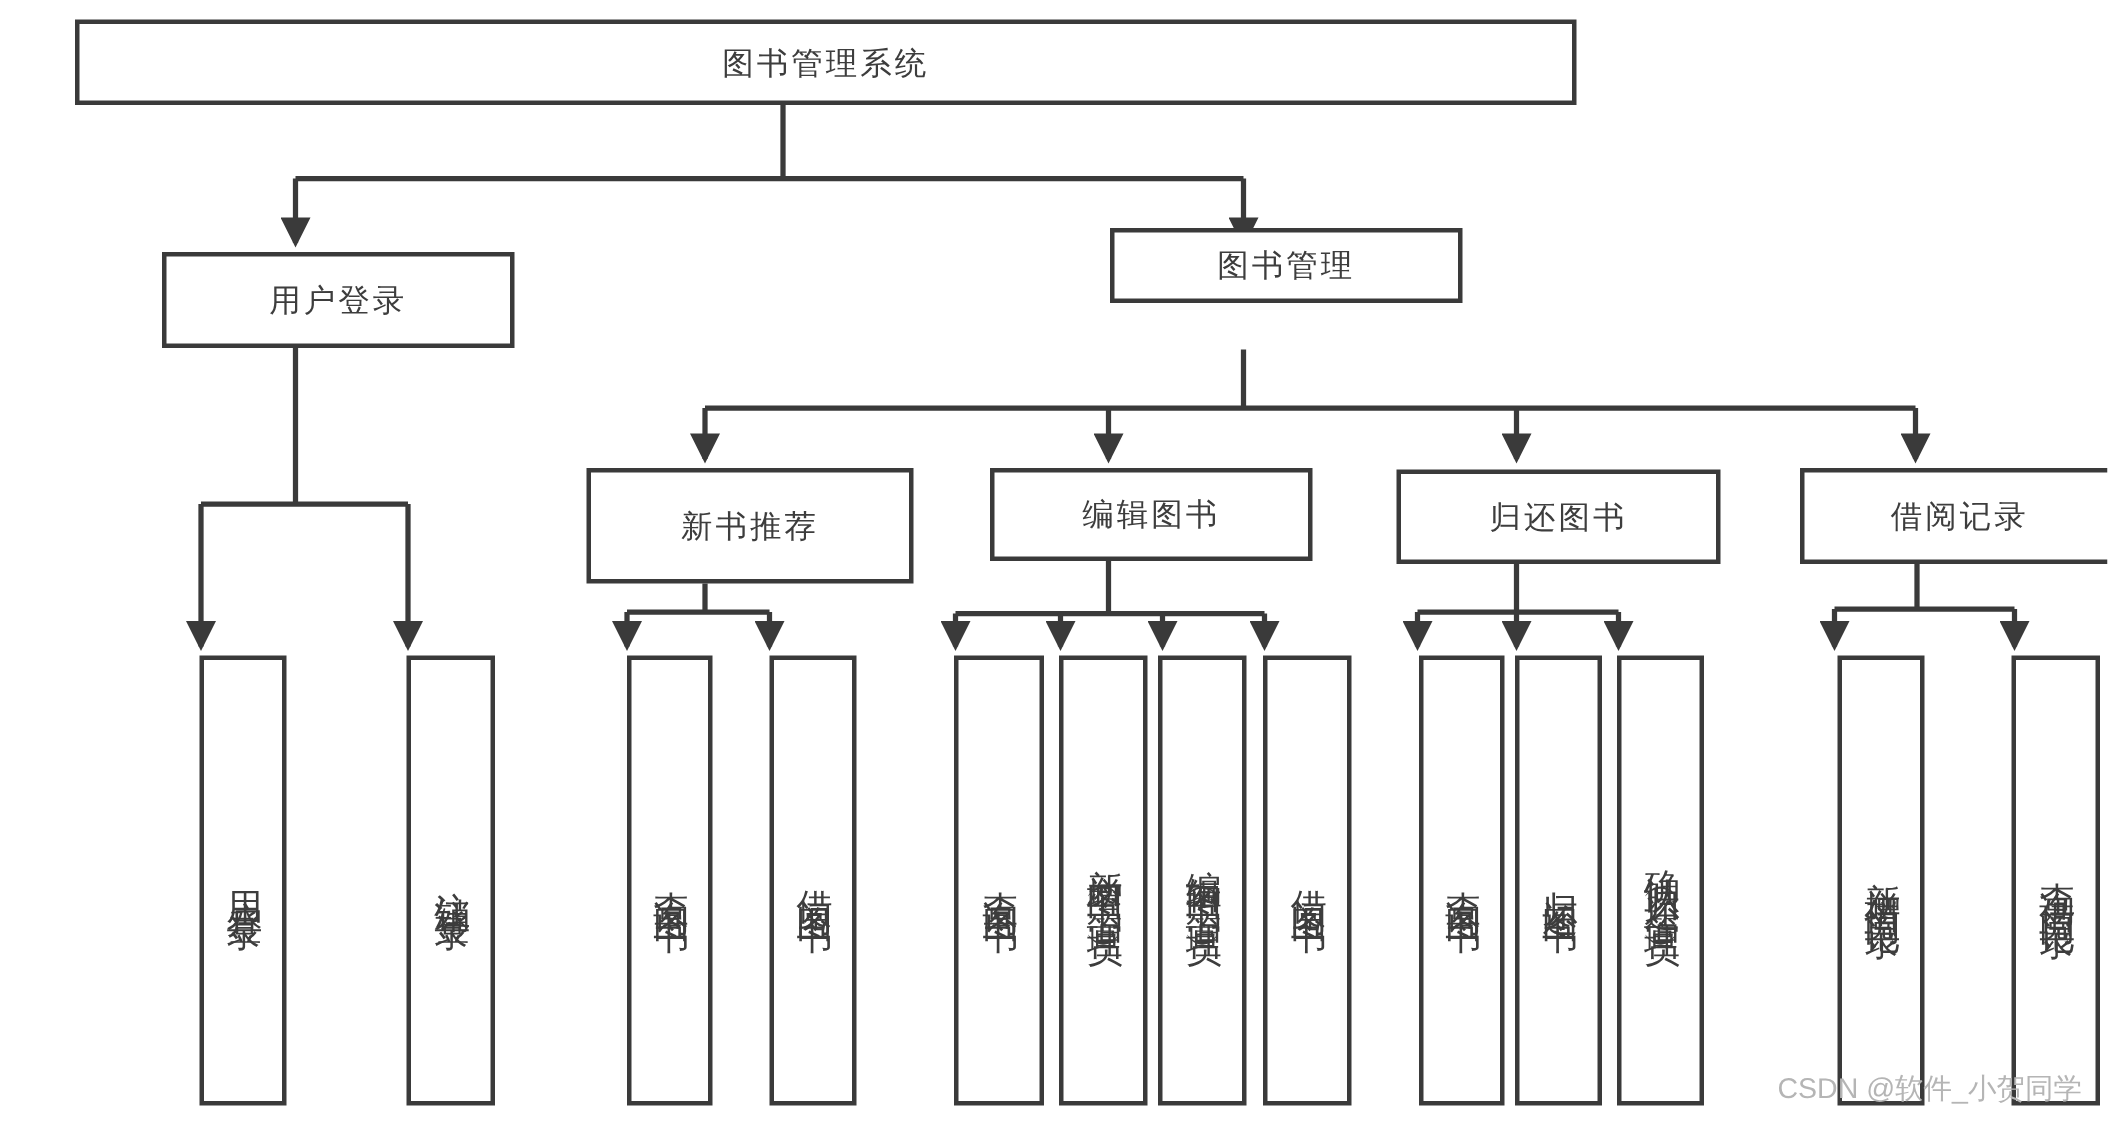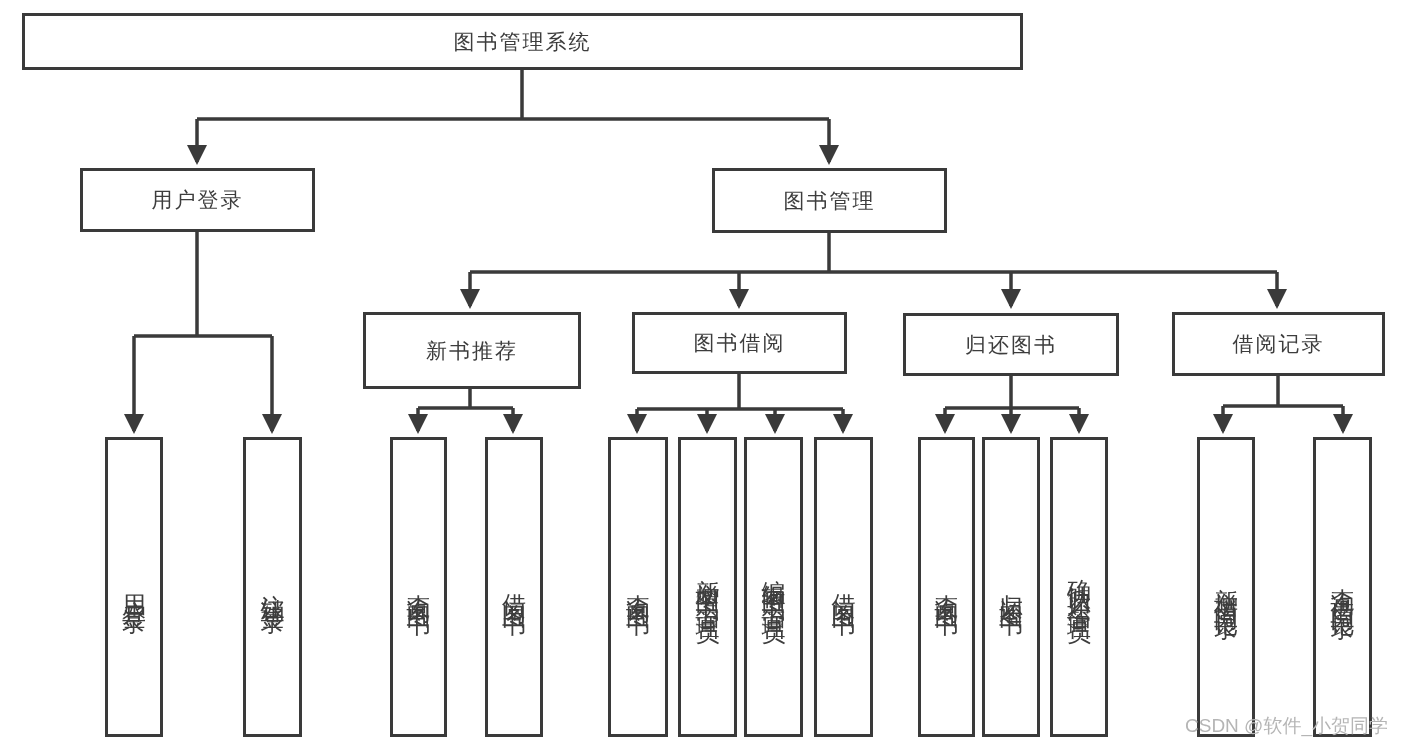--- a/index.html
+++ b/index.html
@@ -25,20 +25,21 @@
   }
   .box {
     position: absolute;
     box-sizing: border-box;
     border: 3px solid #3a3a3a;
     background: #ffffff;
     display: flex;
     align-items: center;
     justify-content: center;
     color: #3d3d3d;
+    margin-left: 28px;
   }
   .box.h {
     font-size: 21px;
     letter-spacing: 2px;
     white-space: nowrap;
   }
   .box.v {
     font-size: 24px;
     line-height: 1;
     letter-spacing: 6px;
@@ -99,24 +100,24 @@
     <line x1="1011" y1="408" x2="1011" y2="431" stroke="#3a3a3a" stroke-width="3.5" marker-end="url(#arw)"></line>
     <line x1="1079" y1="408" x2="1079" y2="431" stroke="#3a3a3a" stroke-width="3.5" marker-end="url(#arw)"></line>
 
     <line x1="1223" y1="406" x2="1223" y2="431" stroke="#3a3a3a" stroke-width="3.5" marker-end="url(#arw)"></line>
     <line x1="1343" y1="406" x2="1343" y2="431" stroke="#3a3a3a" stroke-width="3.5" marker-end="url(#arw)"></line>
   </svg>
 
   <div class="box h" style="left:22px;top:13px;width:1001px;height:57px">图书管理系统</div>
 
   <div class="box h" style="left:80px;top:168px;width:235px;height:64px">用户登录</div>
-  <div class="box h" style="left:712px;top:168px;width:235px;height:65px">图书管理</div>
+  <div class="box h" style="left:712px;top:152px;width:235px;height:50px">图书管理</div>
 
   <div class="box h" style="left:363px;top:312px;width:218px;height:77px">新书推荐</div>
-  <div class="box h" style="left:632px;top:312px;width:215px;height:62px">图书借阅</div>
+  <div class="box h" style="left:632px;top:312px;width:215px;height:62px">编辑图书</div>
   <div class="box h" style="left:903px;top:313px;width:216px;height:63px">归还图书</div>
   <div class="box h" style="left:1172px;top:312px;width:213px;height:64px">借阅记录</div>
 
   <div class="box v" style="left:105px;top:437px;width:58px;height:300px">用户登录</div>
   <div class="box v" style="left:243px;top:437px;width:59px;height:300px">注销登录</div>
 
   <div class="box v" style="left:390px;top:437px;width:57px;height:300px">查询图书</div>
   <div class="box v" style="left:485px;top:437px;width:58px;height:300px">借阅图书</div>
 
   <div class="box v" style="left:608px;top:437px;width:60px;height:300px">查询图书</div>

